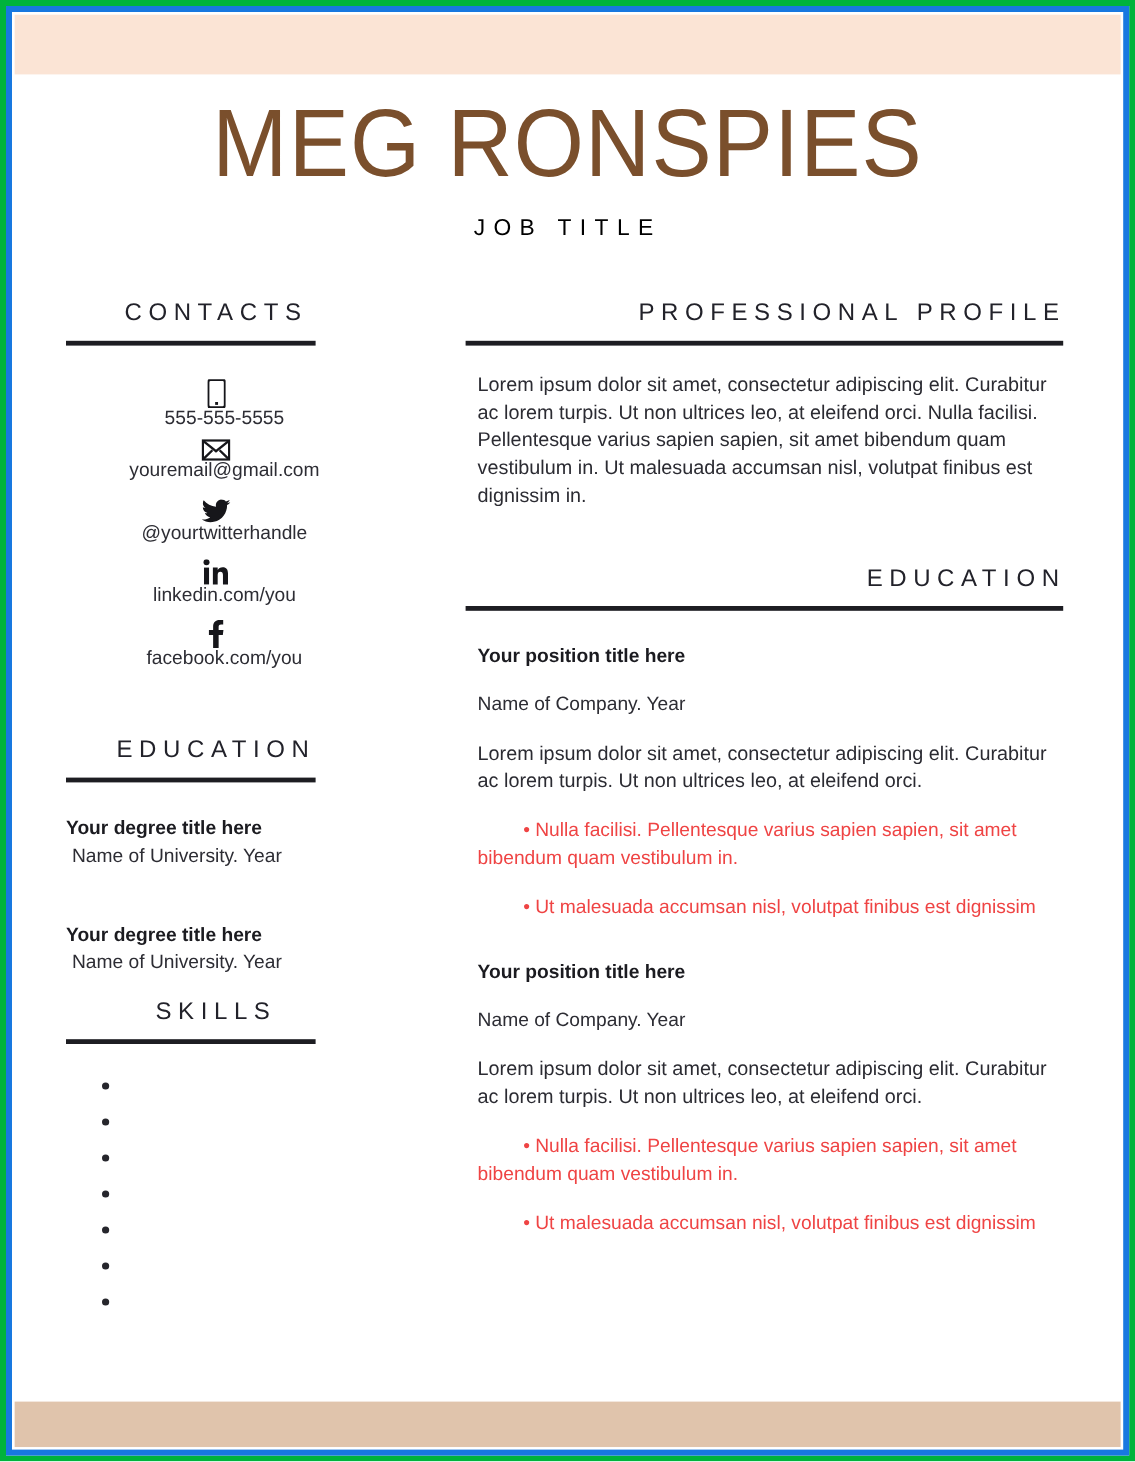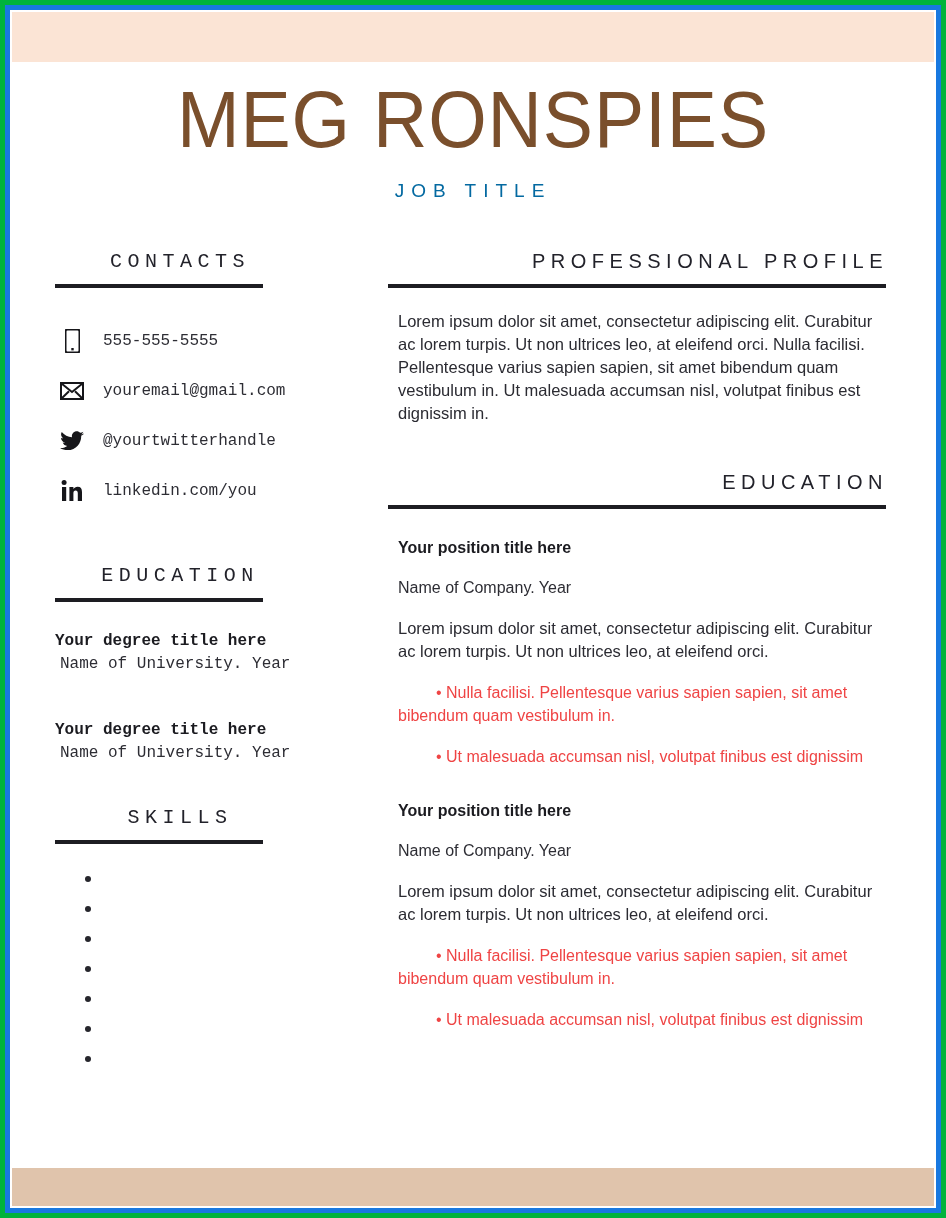--- a/index.html
+++ b/index.html
@@ -73,37 +73,36 @@
     font-weight: 300;
     color: #7a4f2c;
     letter-spacing: 1px;
     white-space: nowrap;
     transform: scaleX(0.94);
   }
   .job-title {
     margin-top: 14px;
     font-size: 19px;
     letter-spacing: 7px;
-    color: #0369a1;
+    color: #000000;
     font-weight: 400;
   }
 
   
   .columns {
     position: absolute;
     left: 0;
     top: 238px;
     width: 922px;
   }
   .col-left {
     position: absolute;
     left: 43px;
     top: 0;
     width: 250px;
-    font-family: Liberation Mono, monospace;
   }
   .col-right {
     position: absolute;
     left: 376px;
     top: 0;
     width: 500px;
   }
 
   
   .sec-head {
@@ -122,20 +121,21 @@
   }
   .rule.left-w  { width: 208px; }
   .rule.right-w { width: 498px; }
 
   
   .contact-list { margin-top: 28px; }
   .contact-row {
     display: flex;
     align-items: center;
     height: 50px;
+    flex-direction: column;
   }
   .contact-icon {
     width: 34px;
     min-width: 34px;
     display: flex;
     align-items: center;
     justify-content: center;
     color: #16161a;
   }
   .contact-text {
@@ -280,40 +280,48 @@
               <span class="contact-icon">
                 <svg width="22" height="22" viewBox="0 0 22 22">
                   <rect x="1" y="7" width="4.2" height="14" fill="#16161a"></rect>
                   <circle cx="3.1" cy="2.6" r="2.5" fill="#16161a"></circle>
                   <path d="M8.4 7 h4 v2.1 c0.7-1.3 2.2-2.4 4.2-2.4 3.1 0 4.4 1.9 4.4 5.3V21 h-4.2 v-7.8 c0-1.8-0.7-2.8-2.2-2.8-1.5 0-2.2 1-2.2 2.8V21 H8.4 z" fill="#16161a"></path>
                 </svg>
               </span>
               <span class="contact-text">linkedin.com/you</span>
             </div>
 
+            <div class="contact-row">
+              <span class="contact-icon">
+                <svg width="14" height="24" viewBox="0 0 14 24">
+                  <path d="M9.2 24V13.1h3.5l0.5-4.1H9.2V6.4c0-1.2 0.33-2 2.04-2H13V0.73C12.7 0.69 11.4 0.6 9.9 0.6 6.74 0.6 4.6 2.5 4.6 6V9H1.1v4.1h3.5V24z" fill="#16161a"></path>
+                </svg>
+              </span>
+              <span class="contact-text">facebook.com/you</span>
+            </div>
 
           </div>
         </div>
 
         <div style="margin-top:48px;">
           <div class="sec-head center">EDUCATION</div>
           <div class="rule left-w"></div>
 
           <div class="entry" style="margin-top:30px;">
             <div class="entry-title">Your degree title here</div>
             <div class="entry-sub">Name of University. Year</div>
           </div>
 
           <div class="entry" style="margin-top:48px;">
             <div class="entry-title">Your degree title here</div>
             <div class="entry-sub">Name of University. Year</div>
           </div>
         </div>
 
-        <div style="margin-top:44px;">
+        <div style="margin-top:20px;">
           <div class="sec-head center">SKILLS</div>
           <div class="rule left-w"></div>
 
           <div class="skills-list">
             <div class="skill-item">
               <span class="skill-dot"></span>
               <span class="skill-text"></span>
             </div>
             <div class="skill-item">
               <span class="skill-dot"></span>

